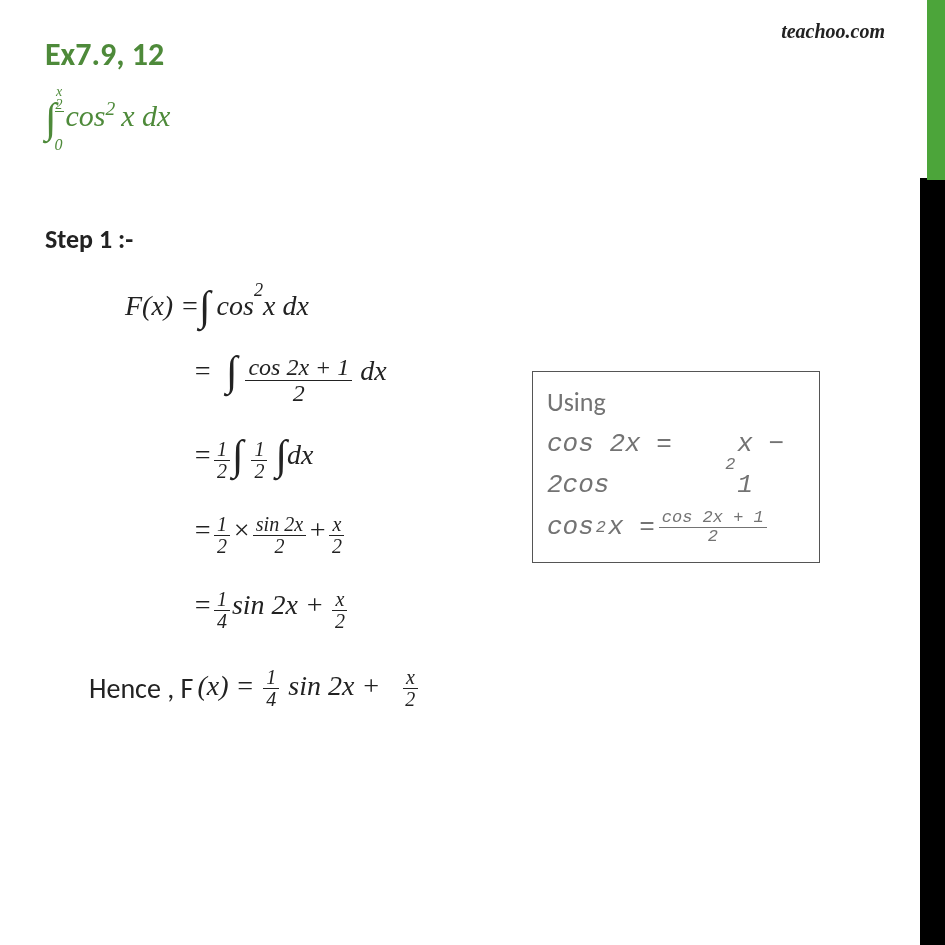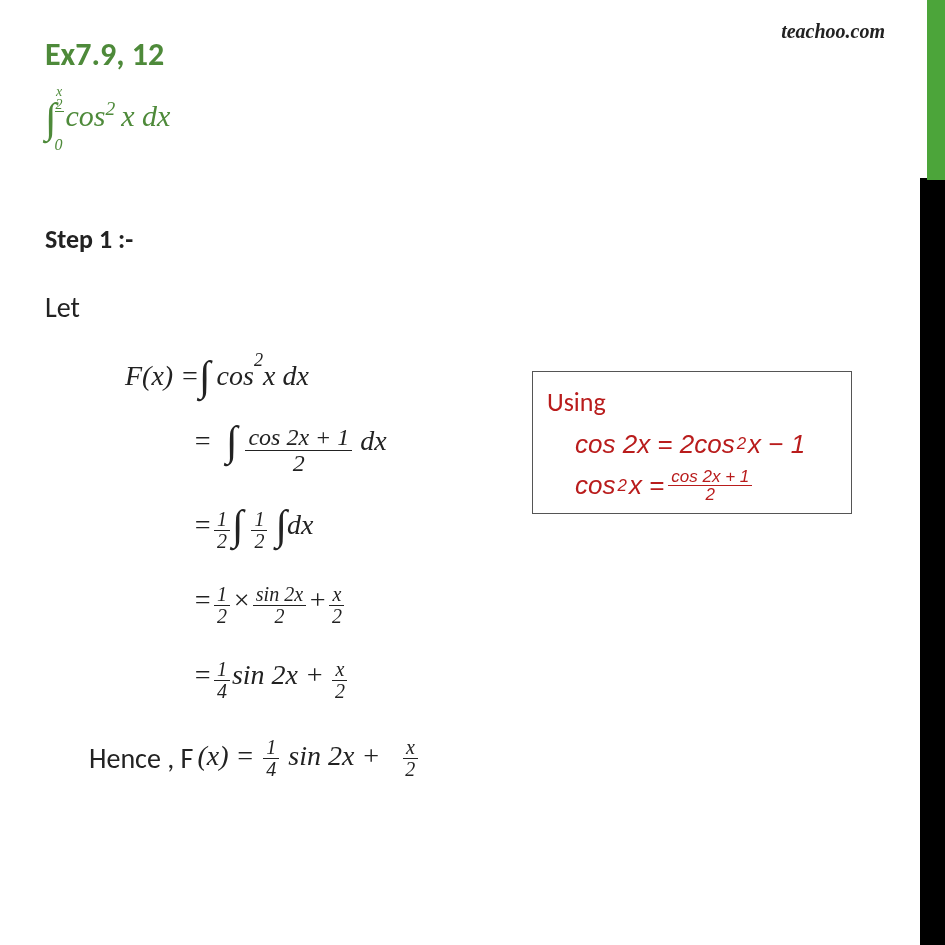--- a/index.html
+++ b/index.html
@@ -149,35 +149,35 @@
   .frac.large { font-size: 24px; }
   .sup {
     font-size: 0.65em;
     vertical-align: super;
     line-height: 0;
   }
   .hint-box {
     position: absolute;
     left: 532px;
     top: 371px;
-    width: 320px;
+    width: 288px;
     border: 1.5px solid #555;
-    padding: 10px 14px 6px 14px;
+    padding: 10px 14px 14px 14px;
     font-family: Calibri, Arial, sans-serif;
     font-size: 26px;
-    color: #b91c1c;
+    color: #737373;
     line-height: 1.6;
   }
   .hint-box .math-row {
-    font-family: Liberation Sans, sans-serif;
+    font-family: Liberation Mono, monospace;
     font-style: italic;
     display: flex;
     align-items: center;
     gap: 2px;
-    margin-left: 28px;
+    margin-left: 0;
   }
   .gap { display: inline-block; width: 6px; }
   .gap-lg { display: inline-block; width: 14px; }
 </style>
 </head>
 <body>
 
 <div class="scrollbar-right"></div>
 <div class="scrollbar-right-bottom"></div>
 <div class="scrollbar-right-overlap"></div>
@@ -193,21 +193,20 @@
       <span class="upper">
           <span>x</span>
           <span>2</span>
         </span>
       <span class="lower">0</span>
     </span><span>cos</span><span class="sup">2</span><span class="gap"></span><span>x dx</span>
   </div>
 
   <div class="step-header">Step 1 :-</div>
 
-  <div class="let-text">Let</div>
 
   <div class="math-line">
     <span>F(x) = </span>
     <span class="integral-sym">∫</span>
     <span class="gap"></span>
     <span>cos</span>
       <span class="sup">2</span>
       <span> x dx</span>
   </div>
 

